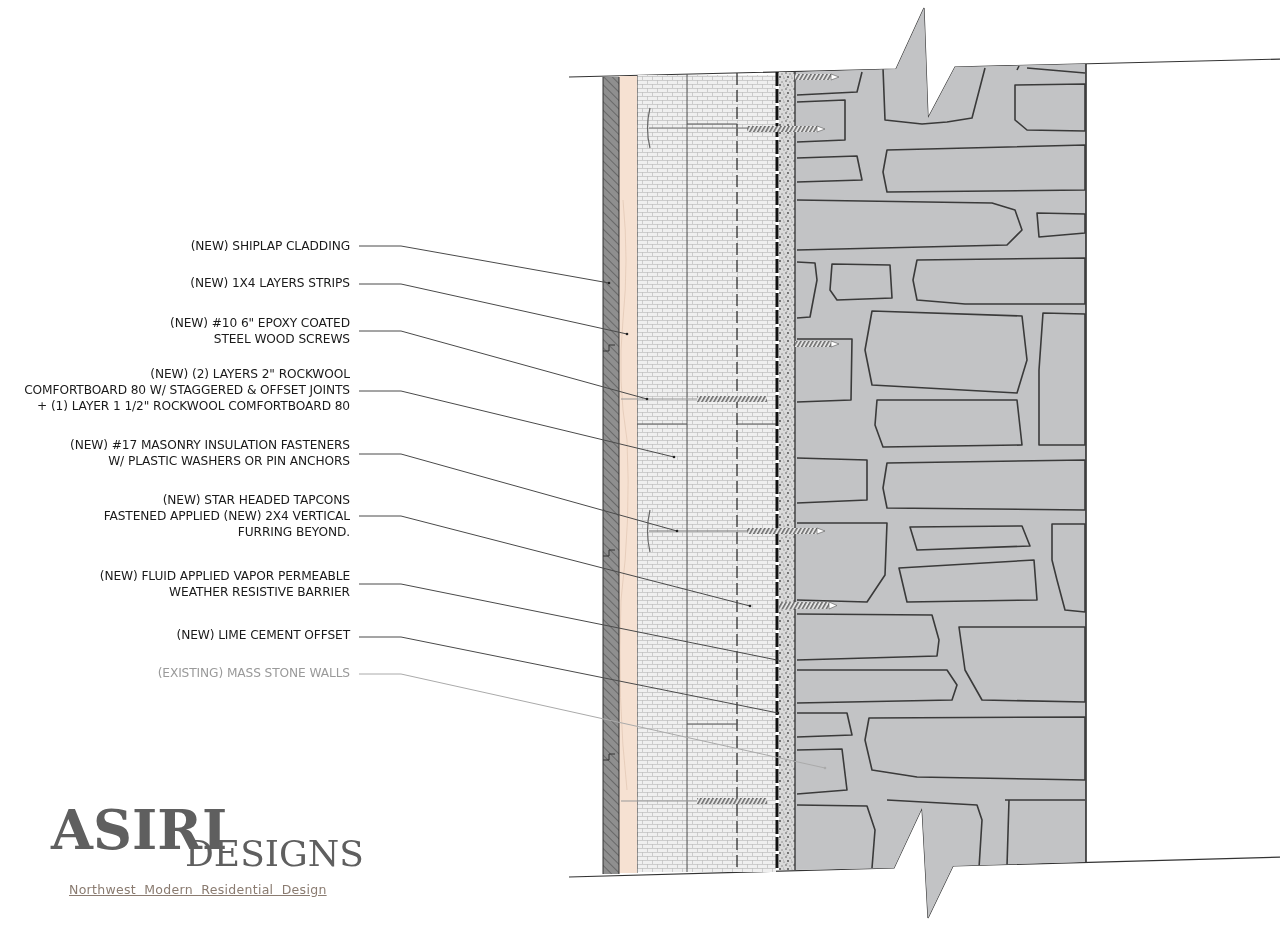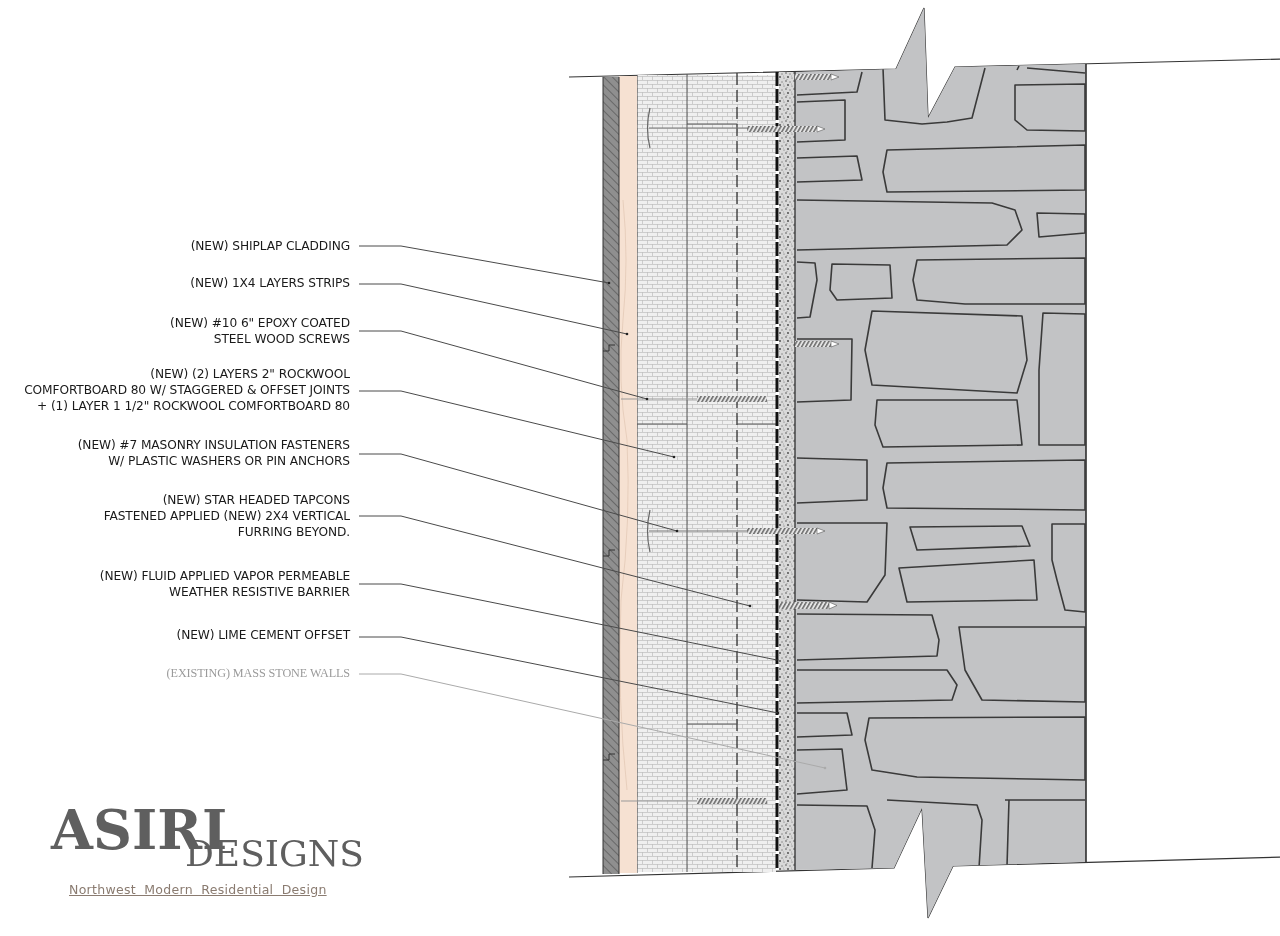--- a/index.html
+++ b/index.html
@@ -9,21 +9,21 @@
       position: absolute;
       right: 947px;
       text-align: right;
       font-family: "DejaVu Sans", sans-serif;
       font-size: 12.2px;
       line-height: 16px;
       color: #1a1a1a;
       white-space: pre;
       letter-spacing: -0.1px;
     }
-    .label.existing { color: #9a9a9a; font-family: Liberation Serif, serif; }
+    .label.existing { color: #9a9a9a; }
     .brand-main {
       position: absolute; left: 34px; top: 800px;
       font-family: "DejaVu Serif", serif;
       font-size: 54px; color: #5f5f5f; letter-spacing: 0px; line-height: 60px; font-weight: bold;
     }
     .brand-sub {
       position: absolute; left: 168px; top: 836px;
       font-family: "DejaVu Serif", serif;
       font-size: 36px; color: #5f5f5f; line-height: 36px;
     }
@@ -196,21 +196,21 @@
 
   
   <div id="labels">
     <div class="label" style="top:238px">(NEW) SHIPLAP CLADDING</div>
     <div class="label" style="top:275px">(NEW) 1X4 LAYERS STRIPS</div>
     <div class="label" style="top:315px">(NEW) #10 6" EPOXY COATED
 STEEL WOOD SCREWS</div>
     <div class="label" style="top:366px">(NEW) (2) LAYERS 2" ROCKWOOL
 COMFORTBOARD 80 W/ STAGGERED &amp; OFFSET JOINTS
 + (1) LAYER 1 1/2" ROCKWOOL COMFORTBOARD 80</div>
-    <div class="label" style="top:437px">(NEW) #7 MASONRY INSULATION FASTENERS
+    <div class="label" style="top:437px">(NEW) #17 MASONRY INSULATION FASTENERS
 W/ PLASTIC WASHERS OR PIN ANCHORS</div>
     <div class="label" style="top:492px">(NEW) STAR HEADED TAPCONS
 FASTENED APPLIED (NEW) 2X4 VERTICAL
 FURRING BEYOND.</div>
     <div class="label" style="top:568px">(NEW) FLUID APPLIED VAPOR PERMEABLE
 WEATHER RESISTIVE BARRIER</div>
     <div class="label" style="top:627px">(NEW) LIME CEMENT OFFSET</div>
     <div class="label existing" style="top:665px">(EXISTING) MASS STONE WALLS</div>
   </div>
 

